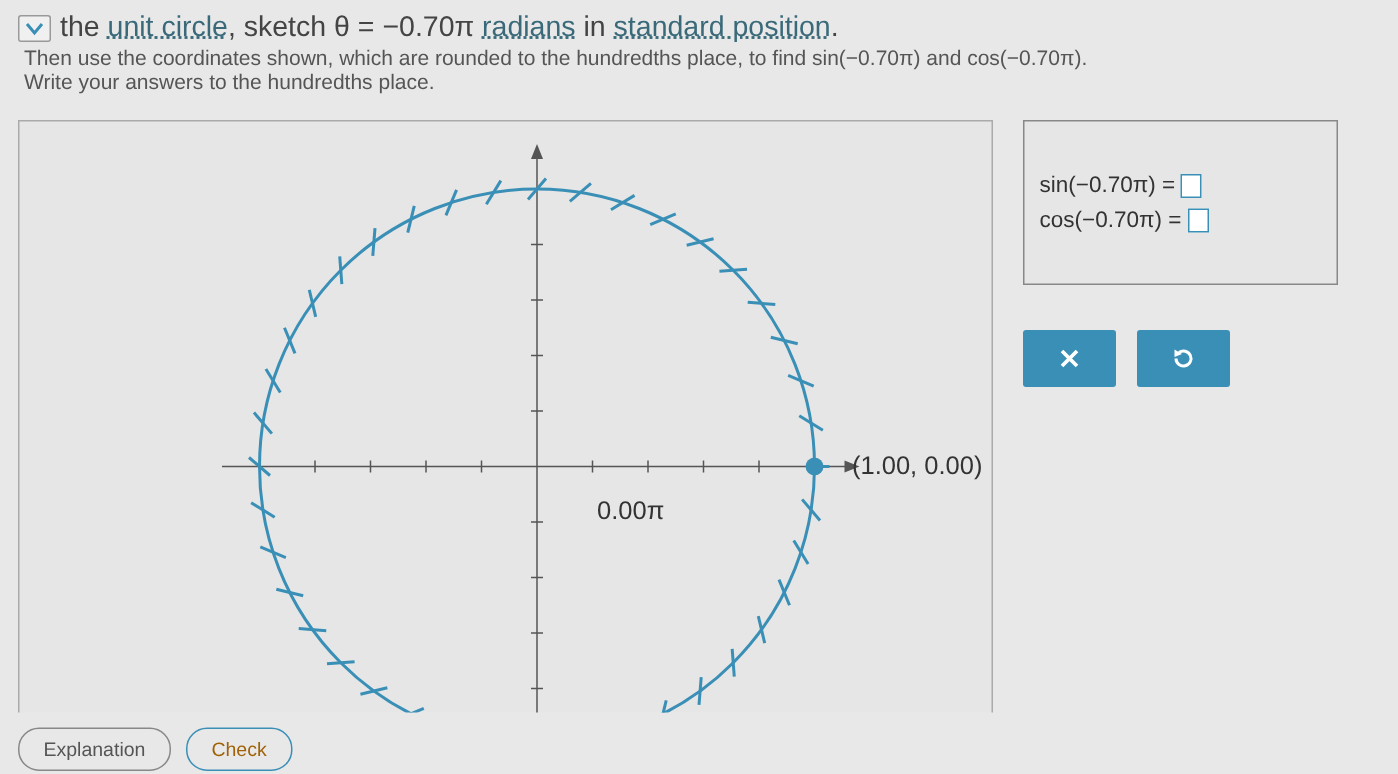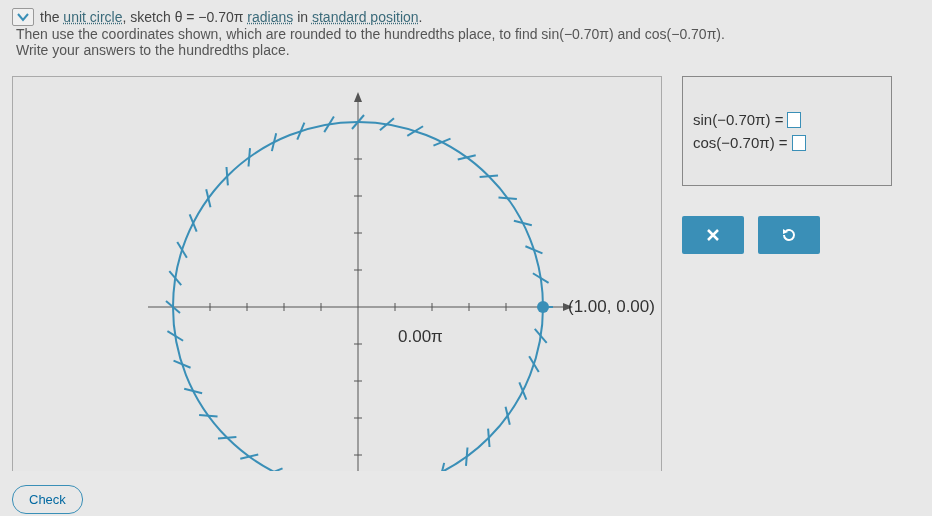--- a/index.html
+++ b/index.html
@@ -12,21 +12,21 @@
       color: #555;
     }
     .top-section {
       padding: 8px 12px 6px 12px;
       background: #e8e8e8;
     }
     .line1 {
       display: flex;
       align-items: center;
       gap: 6px;
-      font-size: 14px;
+      font-size: 19px;
       color: #444;
     }
     .chevron-box {
       width: 22px;
       height: 18px;
       border: 1px solid #999;
       border-radius: 2px;
       display: flex;
       align-items: center;
       justify-content: center;
@@ -115,21 +115,21 @@
       cursor: pointer;
     }
     .btn-explanation {
       background: #e8e8e8;
       border-color: #888;
       color: #555;
     }
     .btn-check {
       background: #e8e8e8;
       border-color: #3a8fb7;
-      color: #0369a1;
+      color: #a16207;
     }
     .coord-label {
       position: absolute;
       font-size: 17px;
       color: #333;
     }
   </style>
 </head>
 <body>
 
@@ -251,14 +251,15 @@
         <svg width="18" height="18" viewBox="0 0 18 18">
           <path d="M4 9 a5 5 0 1 0 2 -4" stroke="#fff" stroke-width="2" fill="none"></path>
           <polygon points="3,3 3,8 8,6" fill="#fff"></polygon>
         </svg>
       </button>
     </div>
   </div>
 </div>
 
 <div class="bottom-bar">
+  <button class="btn-pill btn-explanation">Explanation</button>
   <button class="btn-pill btn-check">Check</button>
 </div>
 
 </body></html>

